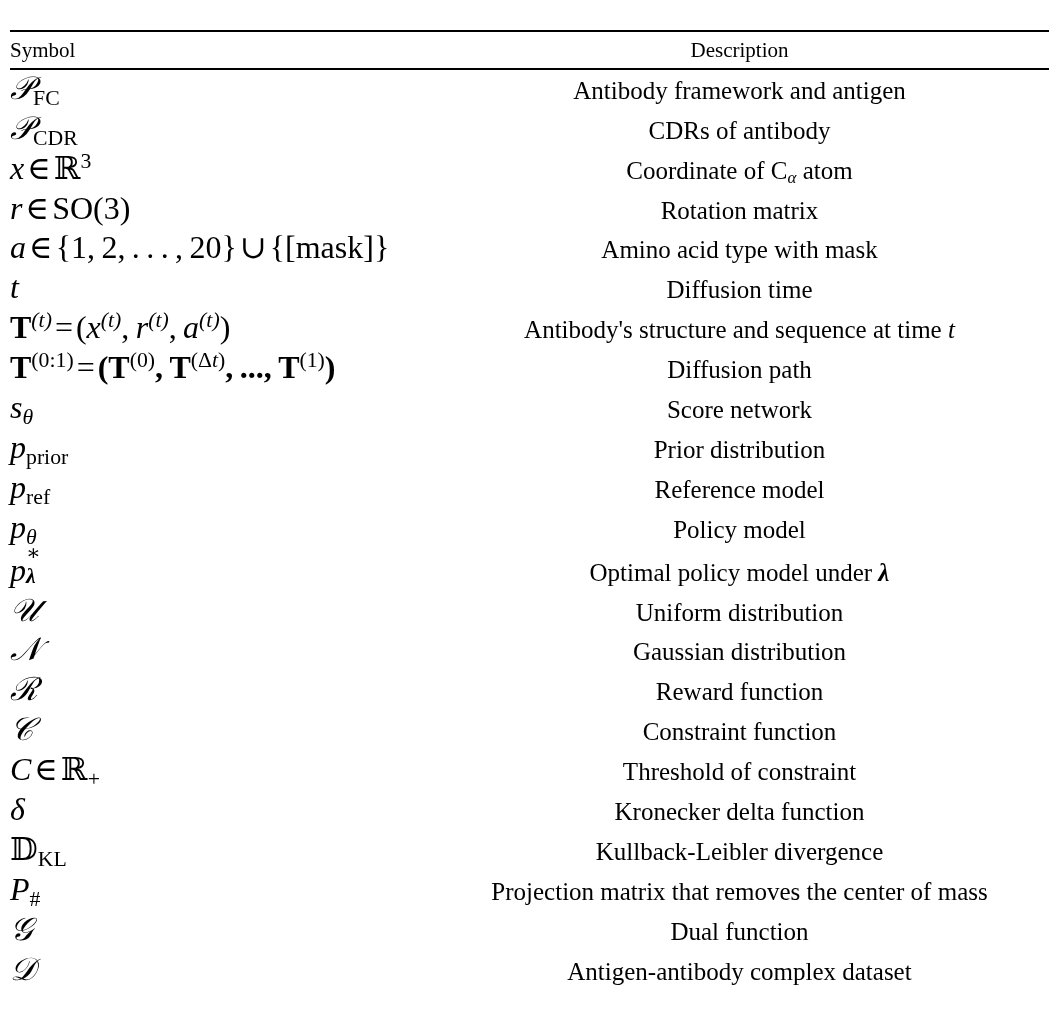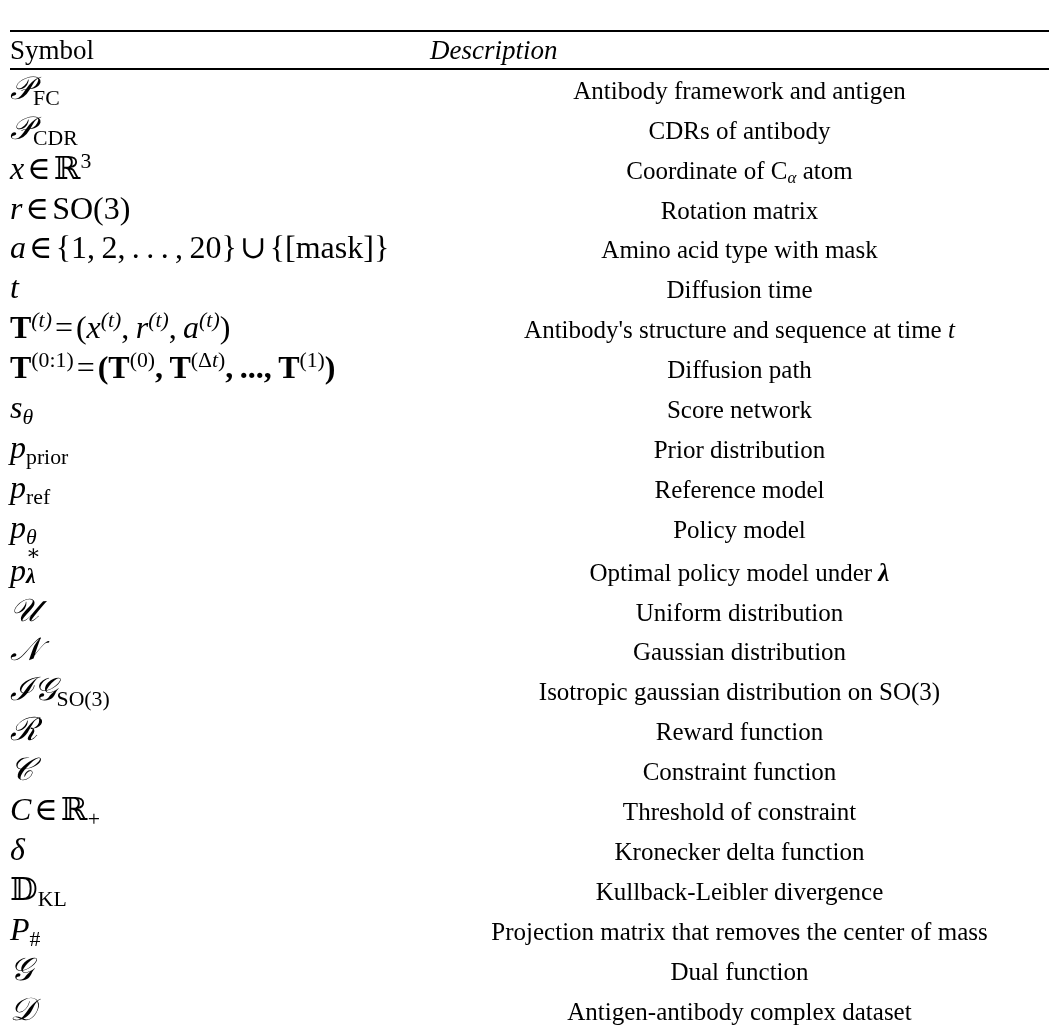--- a/index.html
+++ b/index.html
@@ -46,25 +46,25 @@
   table.notation td {
     padding: 0;
     border: 0;
     vertical-align: baseline;
     font-weight: normal;
   }
 
   
   .hdr-cell {
     height: 36px;
-    font-size: 27px;
+    font-size: 21px;
     line-height: 36px;
   }
   .hdr-symbol { text-align: left;   padding-left: 14px; }
-  .hdr-desc   { text-align: left; font-style: italic; }
+  .hdr-desc   { text-align: center; }
 
   
   .body-row .cell {
     height: 36.9px;
     line-height: 36.9px;
     white-space: nowrap;
   }
   .cell-symbol {
     text-align: left;
     padding-left: 14px;
@@ -214,24 +214,20 @@
       <tr class="body-row">
         <td class="cell cell-symbol"><span class="mcal">𝒰</span></td>
         <td class="cell cell-desc">Uniform distribution</td>
       </tr>
 
       <tr class="body-row">
         <td class="cell cell-symbol"><span class="mcal">𝒩</span></td>
         <td class="cell cell-desc">Gaussian distribution</td>
       </tr>
 
-      <tr class="body-row">
-        <td class="cell cell-symbol"><span class="mcal">ℐ𝒢</span><sub class="ms mup">SO(3)</sub></td>
-        <td class="cell cell-desc">Isotropic gaussian distribution on <span class="mup">SO(3)</span></td>
-      </tr>
 
 
       <tr class="body-row">
         <td class="cell cell-symbol"><span class="mcal">ℛ</span></td>
         <td class="cell cell-desc">Reward function</td>
       </tr>
 
       <tr class="body-row">
         <td class="cell cell-symbol"><span class="mcal">𝒞</span></td>
         <td class="cell cell-desc">Constraint function</td>

